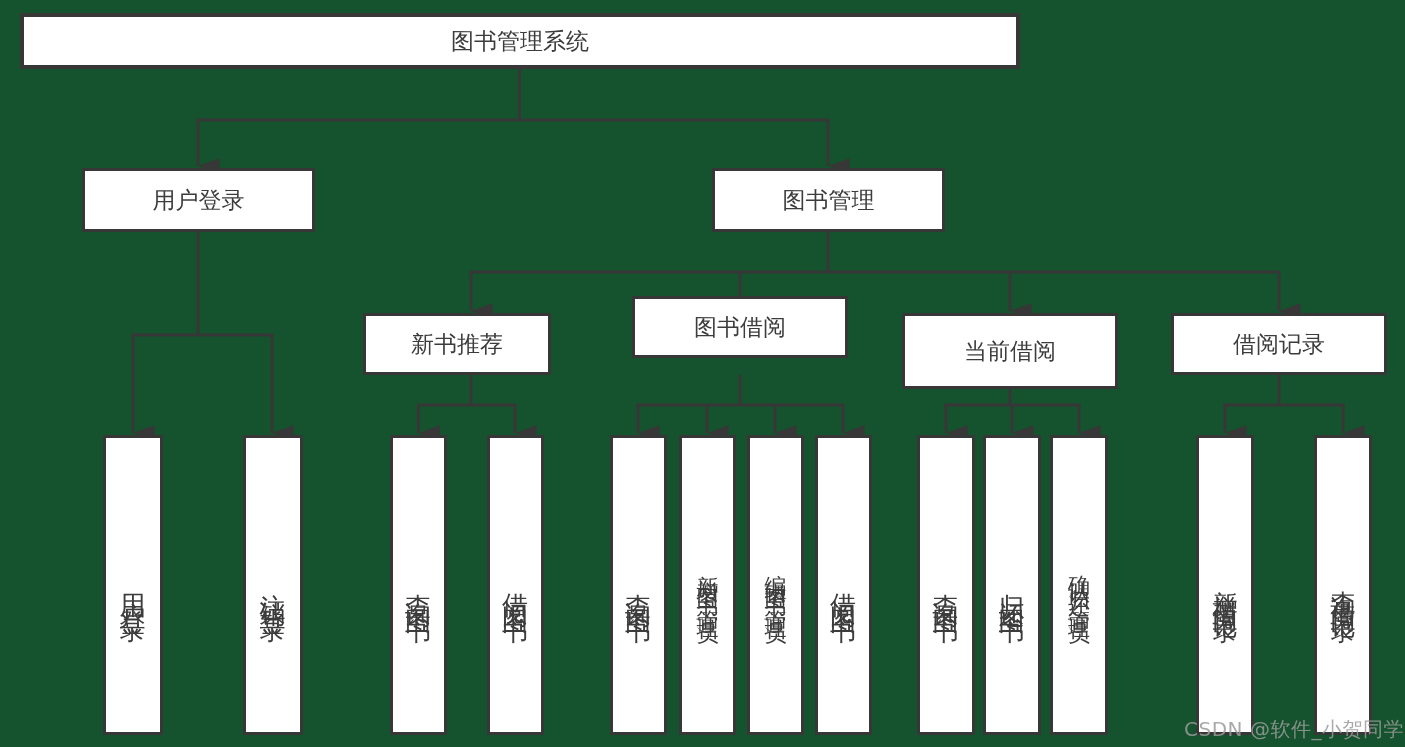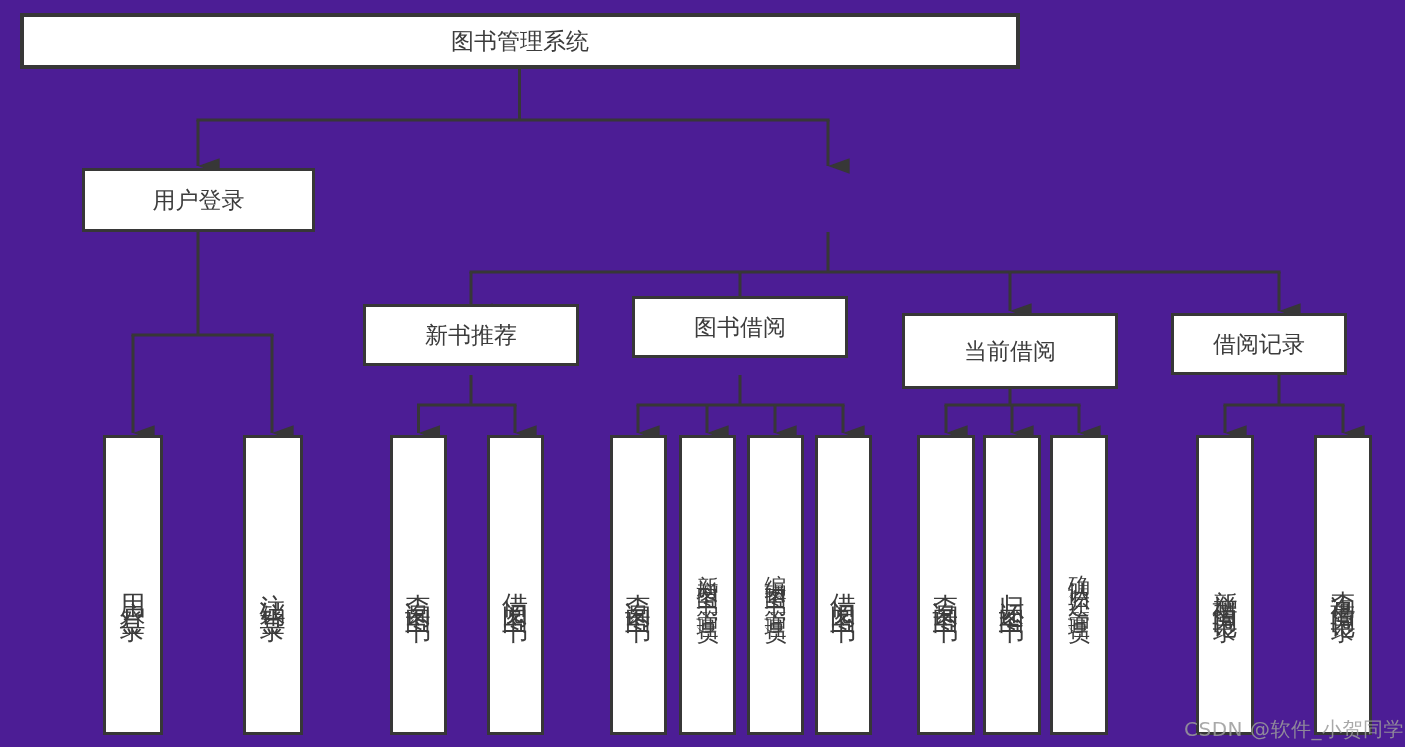--- a/index.html
+++ b/index.html
@@ -1,17 +1,17 @@
 <!DOCTYPE html>
 <html><head>
 <meta charset="utf-8">
 <style>
   html,body { margin:0; padding:0; background:#ffffff; }
   .canvas {
-    position:relative; width:1405px; height:747px; background:#4c1d95;
+    position:relative; width:1405px; height:747px; background:#14532d;
     font-family:"DejaVu Sans","Liberation Sans",sans-serif; overflow:hidden;
     color:#383838;
   }
   .connectors { position:absolute; left:0; top:0; z-index:1; }
   .node {
     position:absolute; box-sizing:border-box; background:#ffffff;
     border:3px solid #373737; display:flex; align-items:center; justify-content:center;
     z-index:2; color:#3c3c3c; text-align:center; line-height:1;
   }
   .root  { border-width:4px; font-size:23px; }
@@ -79,31 +79,34 @@
     </g>
   </svg>
 
   <div class="node root" style="left:20px;top:13px;width:1000px;height:56px">
     <span>图书管理系统</span>
   </div>
 
   <div class="node h2" style="left:82px;top:168px;width:233px;height:64px">
     <span>用户登录</span>
   </div>
+  <div class="node h2" style="left:712px;top:168px;width:233px;height:64px">
+    <span>图书管理</span>
+  </div>
 
-  <div class="node h3" style="left:363px;top:304px;width:216px;height:62px">
+  <div class="node h3" style="left:363px;top:313px;width:188px;height:62px">
     <span>新书推荐</span>
   </div>
   <div class="node h3" style="left:632px;top:296px;width:216px;height:62px">
     <span>图书借阅</span>
   </div>
   <div class="node h3" style="left:902px;top:313px;width:216px;height:76px">
     <span>当前借阅</span>
   </div>
-  <div class="node h3" style="left:1171px;top:313px;width:176px;height:62px">
+  <div class="node h3" style="left:1171px;top:313px;width:216px;height:62px">
     <span>借阅记录</span>
   </div>
 
   <div class="node leaf t4" style="left:103px;top:435px;width:60px;height:300px">
     <span>用户登录</span>
   </div>
   <div class="node leaf t4" style="left:243px;top:435px;width:60px;height:300px">
     <span>注销登录</span>
   </div>
 

